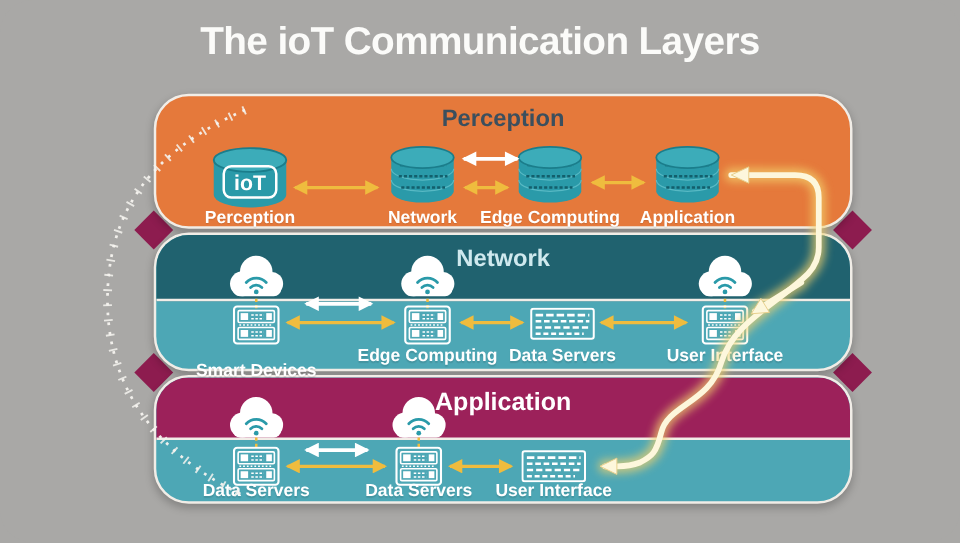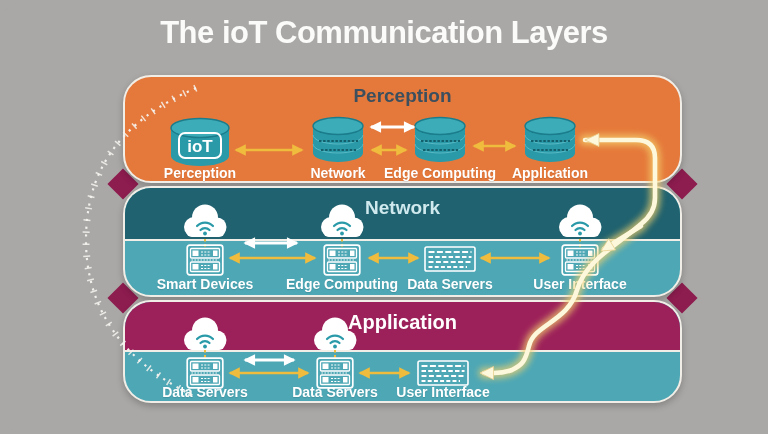--- a/index.html
+++ b/index.html
@@ -54,21 +54,21 @@
   <div class="band band-application">
     <div class="band-header"></div>
     <div class="band-title t-application">Application</div>
   </div>
 
   <div class="item-label" style="left:200px;top:165px;">Perception</div>
   <div class="item-label" style="left:338px;top:165px;">Network</div>
   <div class="item-label" style="left:440px;top:165px;">Edge Computing</div>
   <div class="item-label" style="left:550px;top:165px;">Application</div>
 
-  <div class="item-label" style="left:205px;top:276px;">Smart Devices</div>
+  <div class="item-label" style="left:205px;top:288px;">Smart Devices</div>
   <div class="item-label" style="left:342px;top:276px;">Edge Computing</div>
   <div class="item-label" style="left:450px;top:276px;">Data Servers</div>
   <div class="item-label" style="left:580px;top:276px;">User Interface</div>
 
   <div class="item-label" style="left:205px;top:384px;">Data Servers</div>
   <div class="item-label" style="left:335px;top:384px;">Data Servers</div>
   <div class="item-label" style="left:443px;top:384px;">User Interface</div>
 
   <svg class="overlay" width="768" height="434" viewBox="0 0 768 434">
     <defs>

